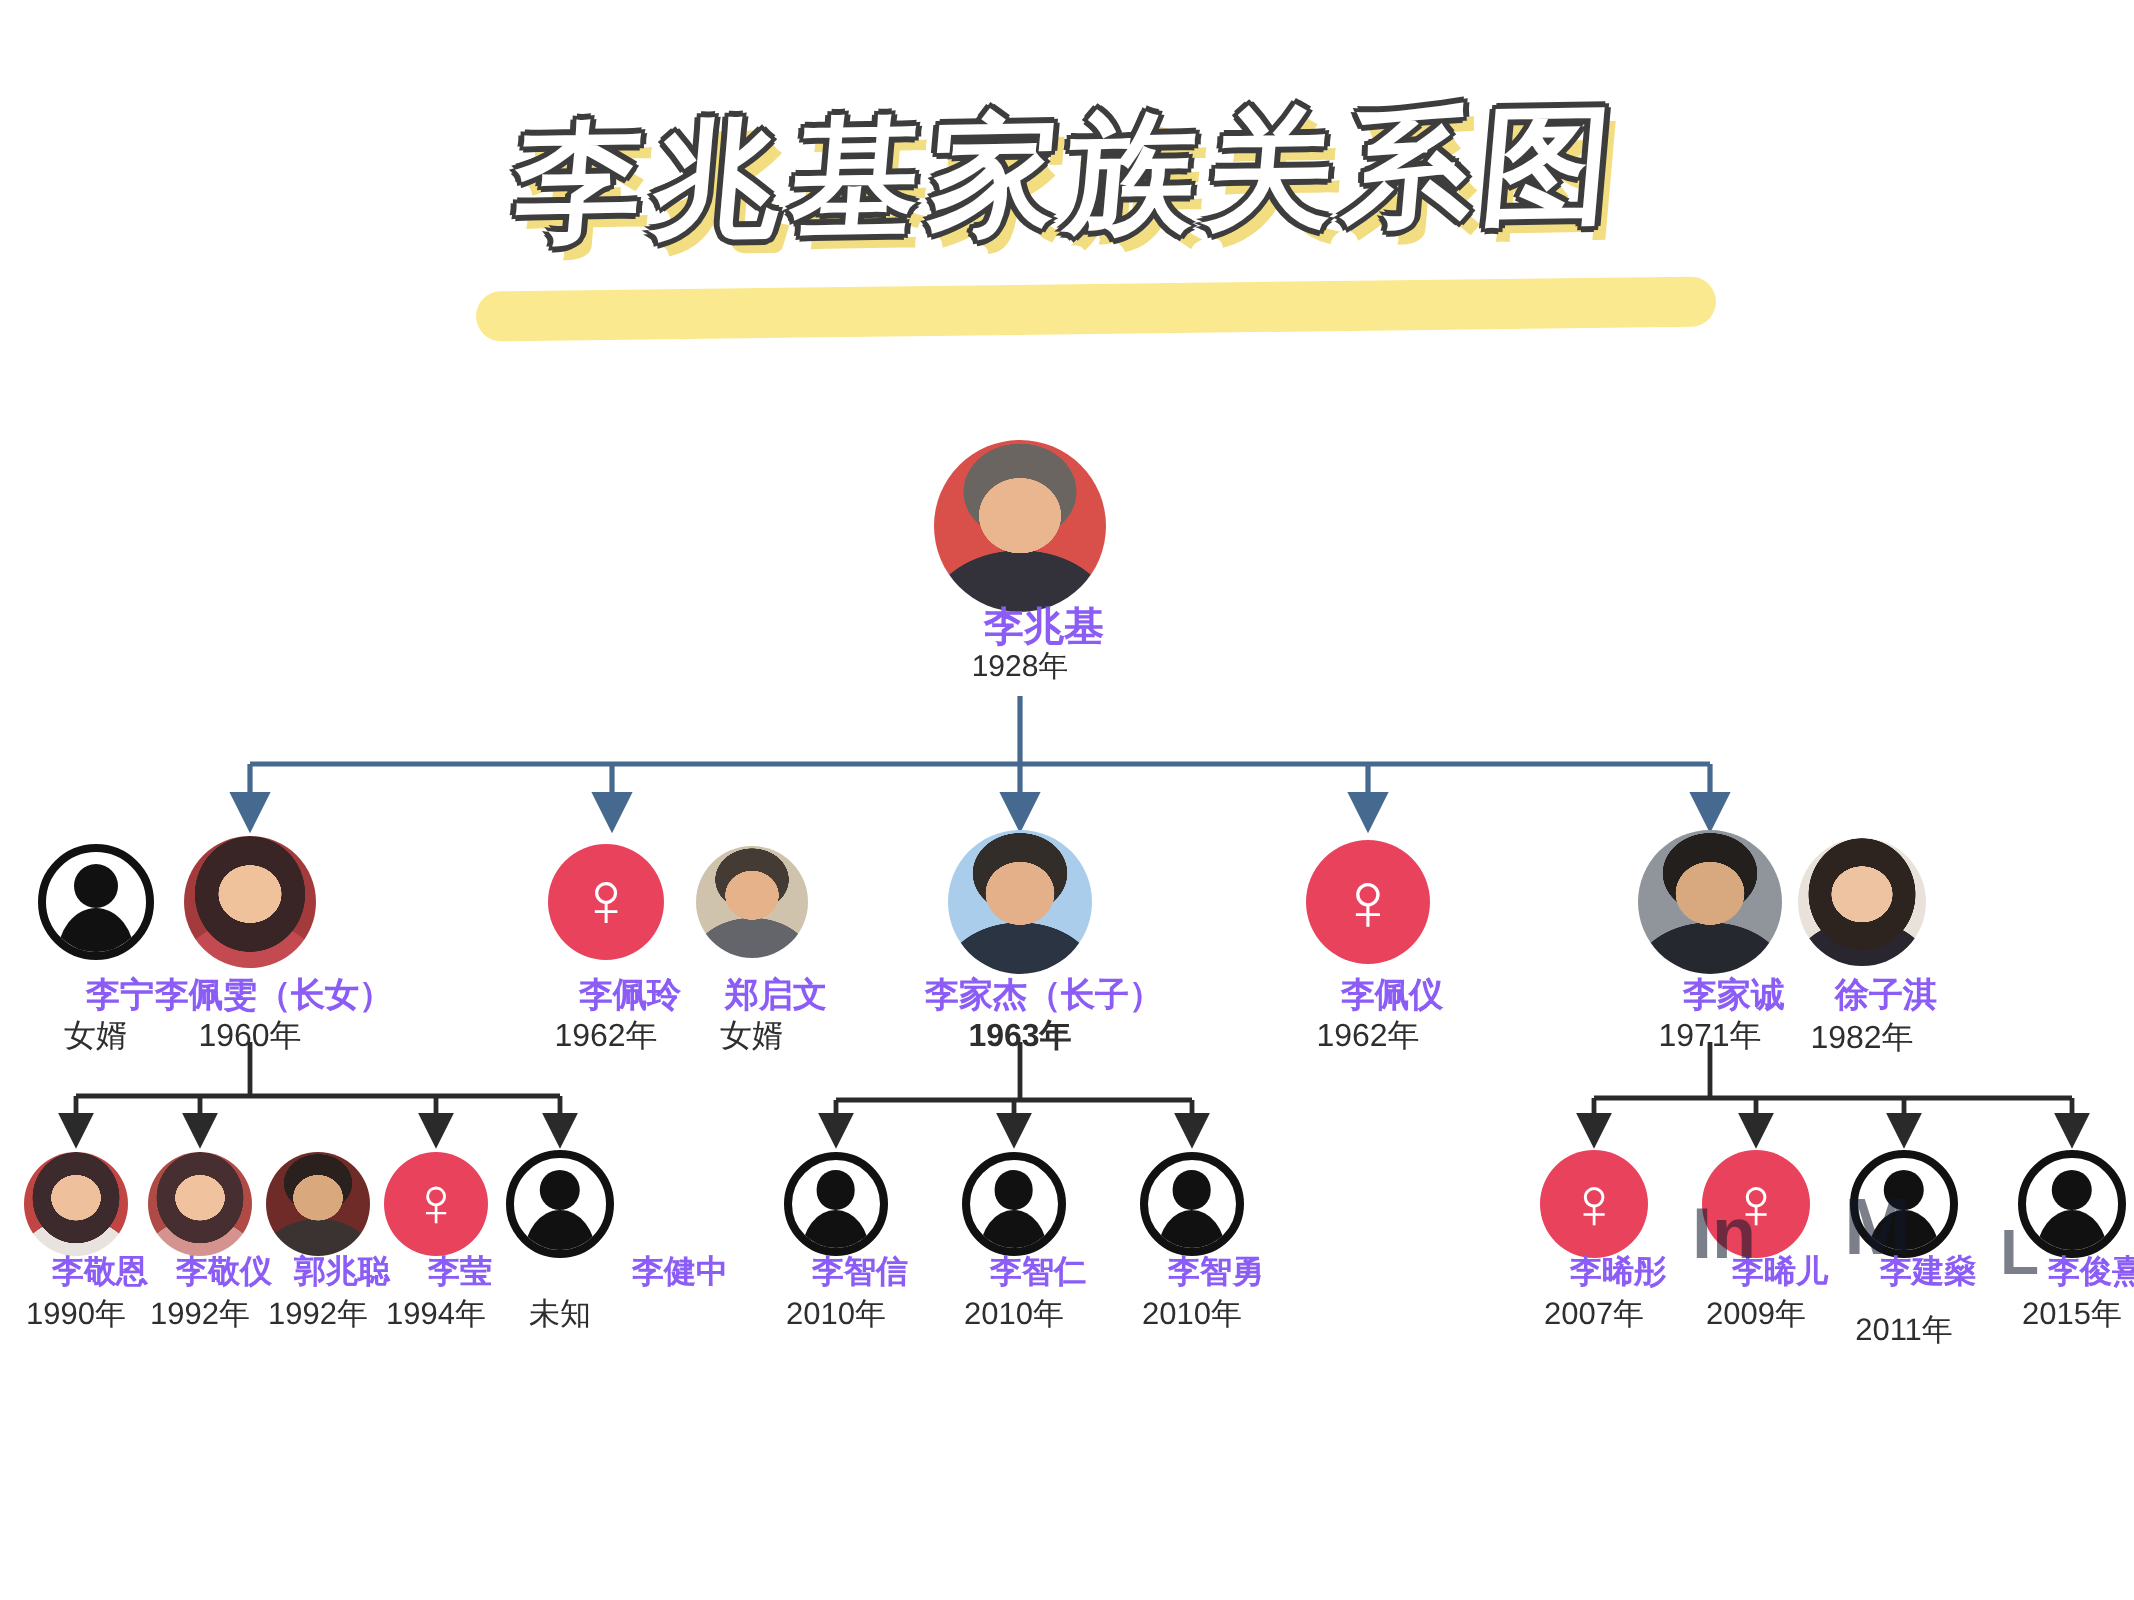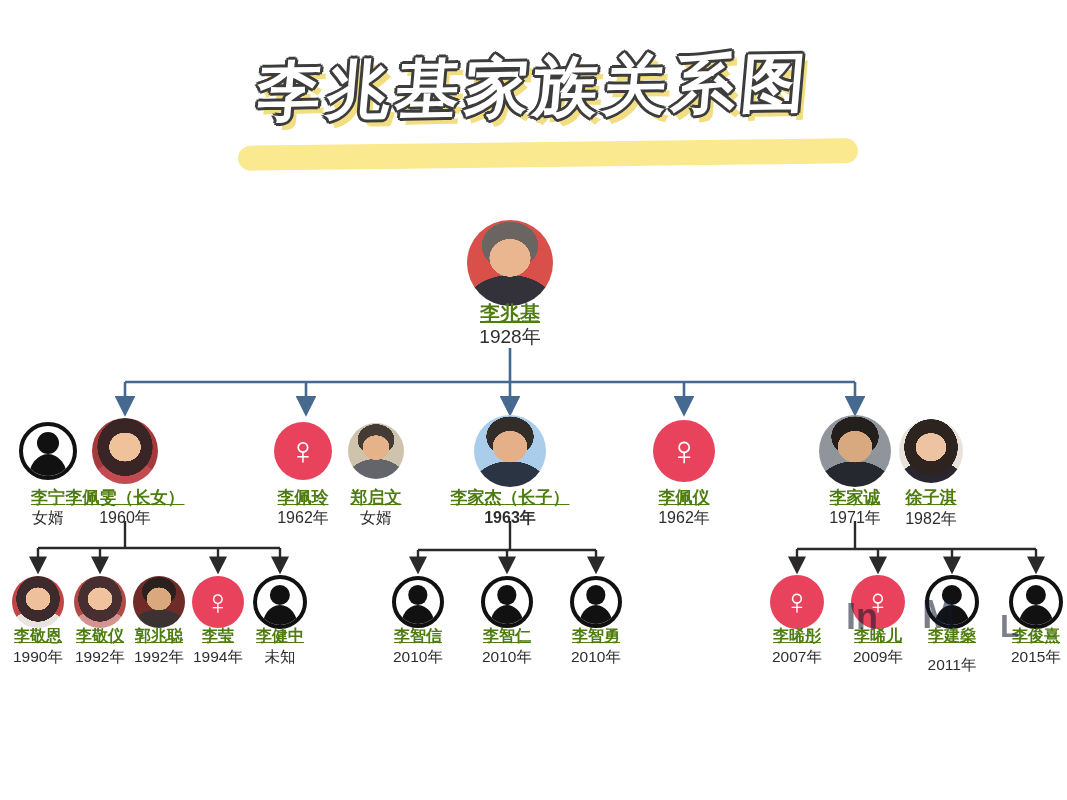--- a/index.html
+++ b/index.html
@@ -27,25 +27,25 @@
   
   .person{position:absolute;width:140px;}
   .avatar{position:absolute;border-radius:50%;overflow:hidden;box-sizing:border-box;}
   .av-sil{background:#ffffff;border:4px solid var(--ink);}
   .av-sil::before{content:"";position:absolute;left:50%;top:12%;width:44%;height:44%;
     transform:translateX(-50%);border-radius:50%;background:var(--ink);}
   .av-sil::after{content:"";position:absolute;left:50%;bottom:-8%;width:78%;height:52%;
     transform:translateX(-50%);border-radius:50% 50% 0 0/96% 96% 0 0;background:var(--ink);}
   .av-female{display:flex;align-items:center;justify-content:center;
     color:#fff;font-weight:700;line-height:1;}
-  .pname{position:absolute;left:0;width:140px;text-align:center;font-weight:700;
-    font-size:17px;color:#4d7c0f;white-space:nowrap;text-decoration:underline;}
+  .pname{position:absolute;left:12px;width:140px;text-align:center;font-weight:700;
+    font-size:17px;color:#8b5cf6;white-space:nowrap;}
   .psub{position:absolute;left:0;width:140px;text-align:center;font-size:16px;color:#2e2e2e;white-space:nowrap;}
   .row1 .pname{font-size:20px;}
-  .row1 .psub{font-size:19px;}
+  .row1 .psub{font-size:15px;}
   .row3 .pname{font-size:16px;}
   .row3 .psub{font-size:15.5px;}
   
   .wm{position:absolute;color:#0f172a;opacity:.55;font-weight:700;pointer-events:none;}
 </style>
 </head>
 <body>
 
 <div id="canvas" style="--ink: #111111;">
 
@@ -156,21 +156,21 @@
     <div class="pname" style="top: 50px;">郭兆聪</div>
     <div class="psub" style="top: 71px;">1992年</div>
   </div>
   <div class="person row3" style="left: 148px; top: 576px;">
     <div class="avatar av-female" style="left: 44px; top: 0px; height: 52px; width: 52px; background: rgb(233, 66, 93); color: rgb(255, 255, 255); font-size: 35.1px;">♀</div>
     <div class="pname" style="top: 50px;">李莹</div>
     <div class="psub" style="top: 71px;">1994年</div>
   </div>
   <div class="person row3" style="left: 210px; top: 575px;">
     <div class="avatar av-sil" style="left: 43px; top: 0px; height: 54px; width: 54px;"></div>
-    <div class="pname" style="top: 51px;">李健中</div>
+    <div class="pname" style="top: 51px; padding-left: 48px;">李健中</div>
     <div class="psub" style="top: 72px;">未知</div>
   </div>
   <div class="person row3" style="left: 348px; top: 576px;">
     <div class="avatar av-sil" style="left: 44px; top: 0px; height: 52px; width: 52px;"></div>
     <div class="pname" style="top: 50px;">李智信</div>
     <div class="psub" style="top: 71px;">2010年</div>
   </div>
   <div class="person row3" style="left: 437px; top: 576px;">
     <div class="avatar av-sil" style="left: 44px; top: 0px; height: 52px; width: 52px;"></div>
     <div class="pname" style="top: 50px;">李智仁</div>

